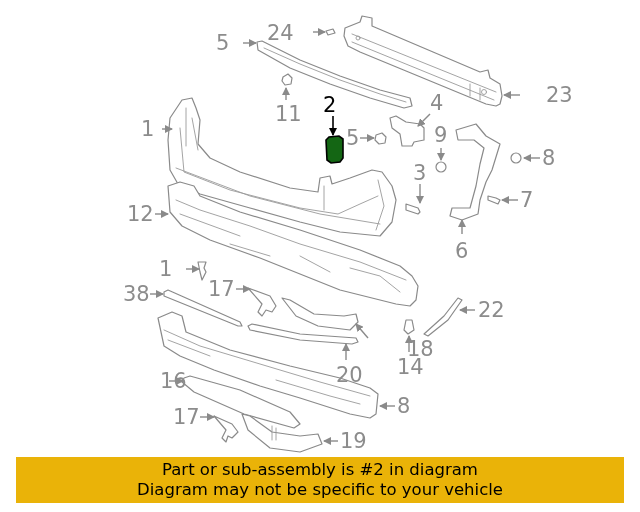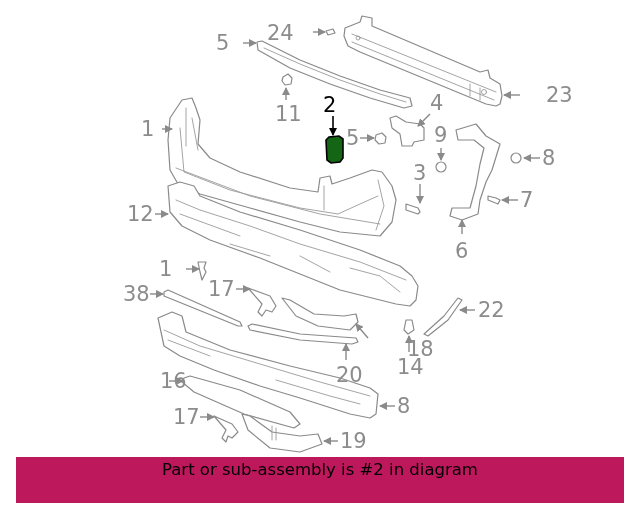--- a/index.html
+++ b/index.html
@@ -7,21 +7,21 @@
   #diagram { position: absolute; left: 0; top: 0; width: 640px; height: 512px; }
   .part { fill: #ffffff; stroke: #8a8a8a; stroke-width: 1.2; stroke-linejoin: round; stroke-linecap: round; }
   .part-detail { fill: none; stroke: #9a9a9a; stroke-width: 0.9; stroke-linecap: round; }
   .leader { stroke: #8a8a8a; stroke-width: 1.4; fill: none; }
   .arrowhead { fill: #8a8a8a; }
   .callout { position: absolute; color: #8c8c8c; font-size: 21px; line-height: 21px; white-space: nowrap; }
   .callout.highlight { color: #000000; }
   .highlight-part { fill: #146614; stroke: #000000; stroke-width: 1.6; }
   .leader-hl { stroke: #000000; stroke-width: 1.6; }
   .arrowhead-hl { fill: #000000; }
-  #banner { position: absolute; left: 16px; top: 457px; width: 608px; height: 46px; background: #be185d; color: #000000; text-align: center; font-size: 16.5px; line-height: 20px; padding-top: 3px; box-sizing: border-box; }
+  #banner { position: absolute; left: 16px; top: 457px; width: 608px; height: 46px; background: #eab308; color: #000000; text-align: center; font-size: 16.5px; line-height: 20px; padding-top: 3px; box-sizing: border-box; }
 </style>
 </head>
 <body>
 
 <svg id="diagram" viewBox="0 0 640 512" xmlns="http://www.w3.org/2000/svg">
   <defs>
     <marker id="ah" markerWidth="8" markerHeight="8" refX="7" refY="4" orient="auto" markerUnits="userSpaceOnUse">
       <path d="M0,0 L8,4 L0,8 Z" class="arrowhead"></path>
     </marker>
     <marker id="ahk" markerWidth="8" markerHeight="8" refX="7" refY="4" orient="auto" markerUnits="userSpaceOnUse">
@@ -186,13 +186,14 @@
 <span class="callout" style="left:367px;top:339px;margin-left:40px;">18</span>
 <span class="callout" style="left:340px;top:431px;">19</span>
 <span class="callout" style="left:336px;top:365px;">20</span>
 <span class="callout" style="left:123px;top:284px;">38</span>
 <span class="callout" style="left:478px;top:300px;">22</span>
 <span class="callout" style="left:546px;top:85px;">23</span>
 <span class="callout" style="left:267px;top:23px;">24</span>
 
 <div id="banner">
   <div>Part or sub-assembly is #2 in diagram</div>
+  <div>Diagram may not be specific to your vehicle</div>
 </div>
 
 </body></html>

